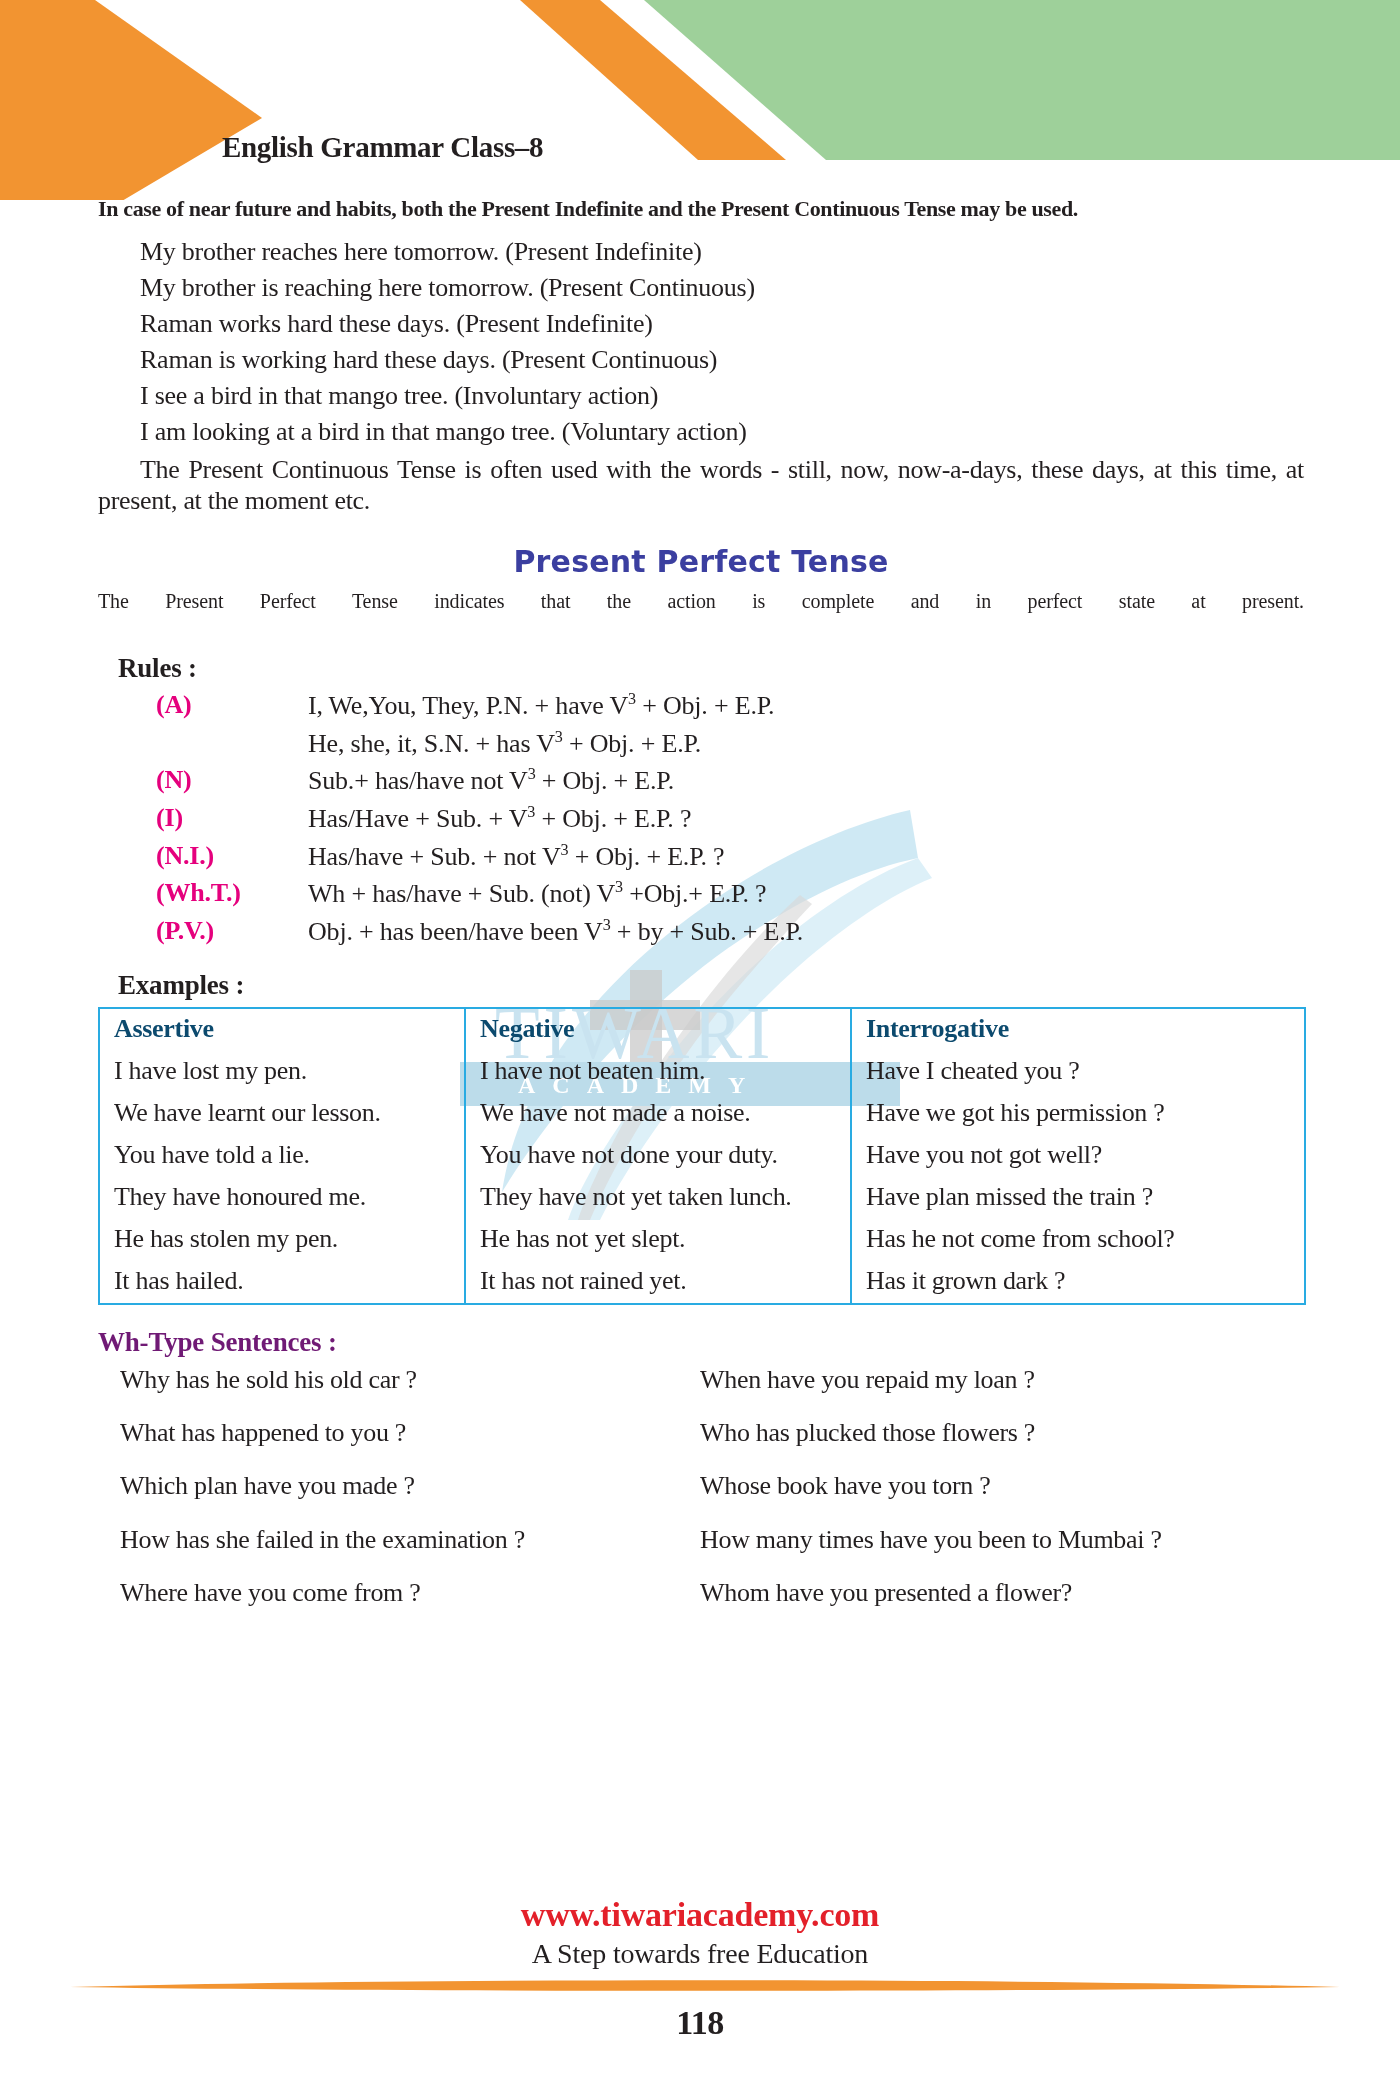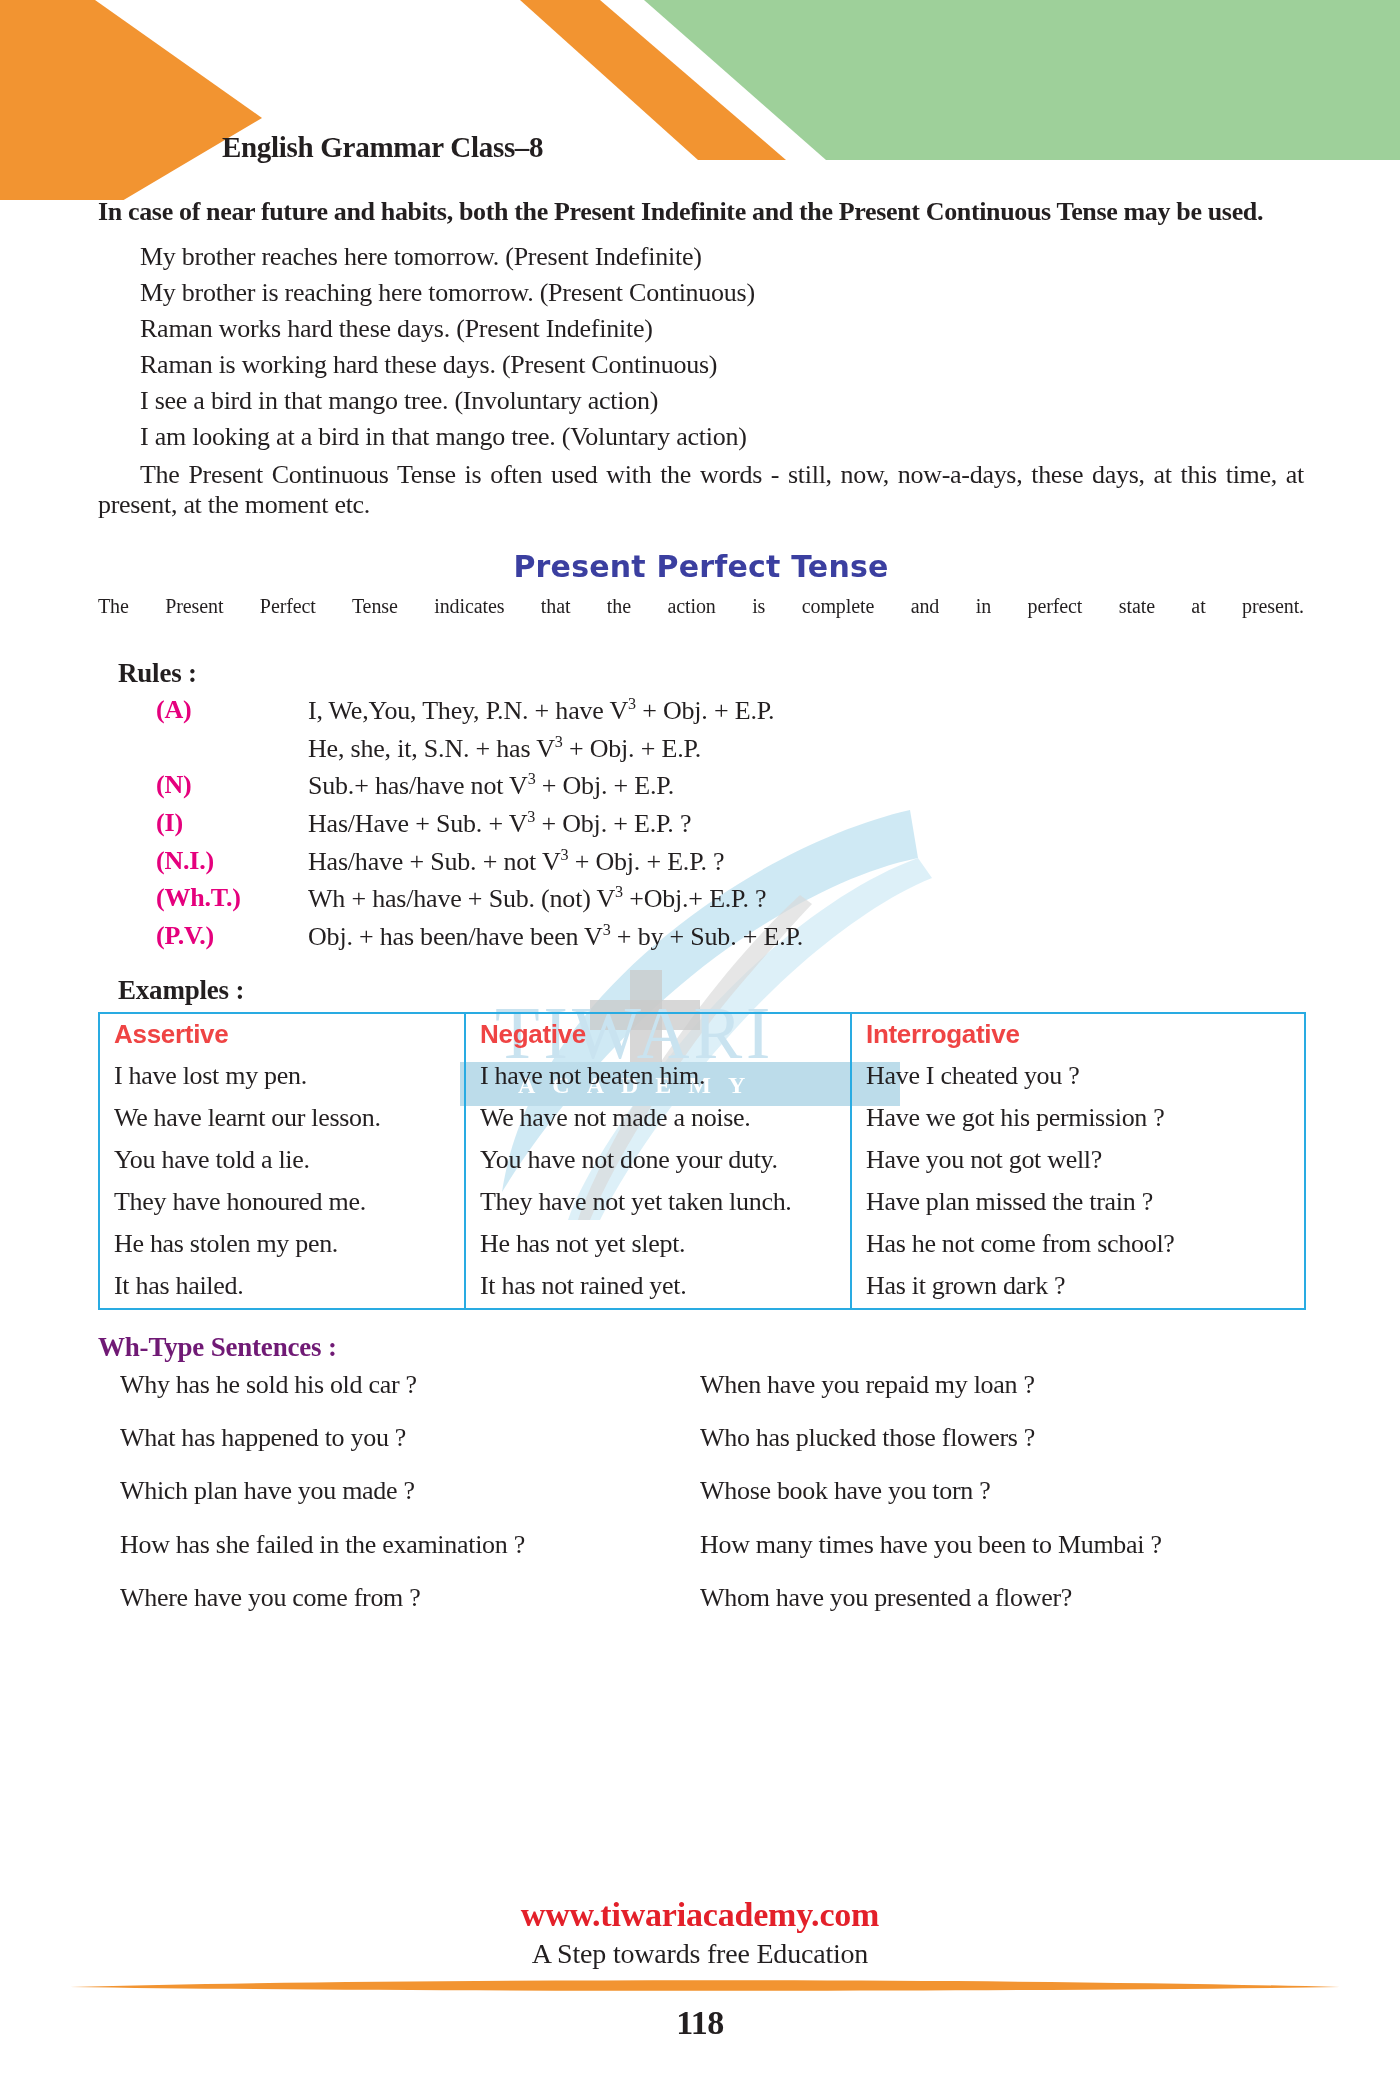--- a/index.html
+++ b/index.html
@@ -87,21 +87,21 @@
   }
 
   .content {
     position: absolute;
     left: 98px;
     top: 196px;
     width: 1206px;
   }
 
   .lead {
-    font-size: 26px;
+    font-size: 22px;
     font-weight: 700;
     line-height: 1.22;
     margin: 0 0 8px 0;
     letter-spacing: -0.35px;
     font-family: Liberation Serif, serif;
   }
 
   .example-line {
     font-size: 26px;
     line-height: 1.0;
@@ -183,24 +183,24 @@
     border: 2px solid #29abe2;
     padding: 7px 10px 9px 14px;
     font-size: 26px;
     line-height: 1.0;
     letter-spacing: -0.3px;
     white-space: nowrap;
     vertical-align: middle;
     background: transparent;
   }
   .ex-table .hdr {
-    color: #ef4444;
+    color: #0c4a6e;
     font-weight: 700;
     border-bottom: none;
-    font-family: Liberation Sans, sans-serif;
+    font-family: Liberation Serif, serif;
   }
   .ex-table .body-cell {
     border-top: none;
     border-bottom: none;
   }
   .ex-table .last-cell { border-bottom: 2px solid #29abe2; }
   .ex-col-1 { width: 366px; }
   .ex-col-2 { width: 386px; }
   .ex-col-3 { width: 454px; }
 

